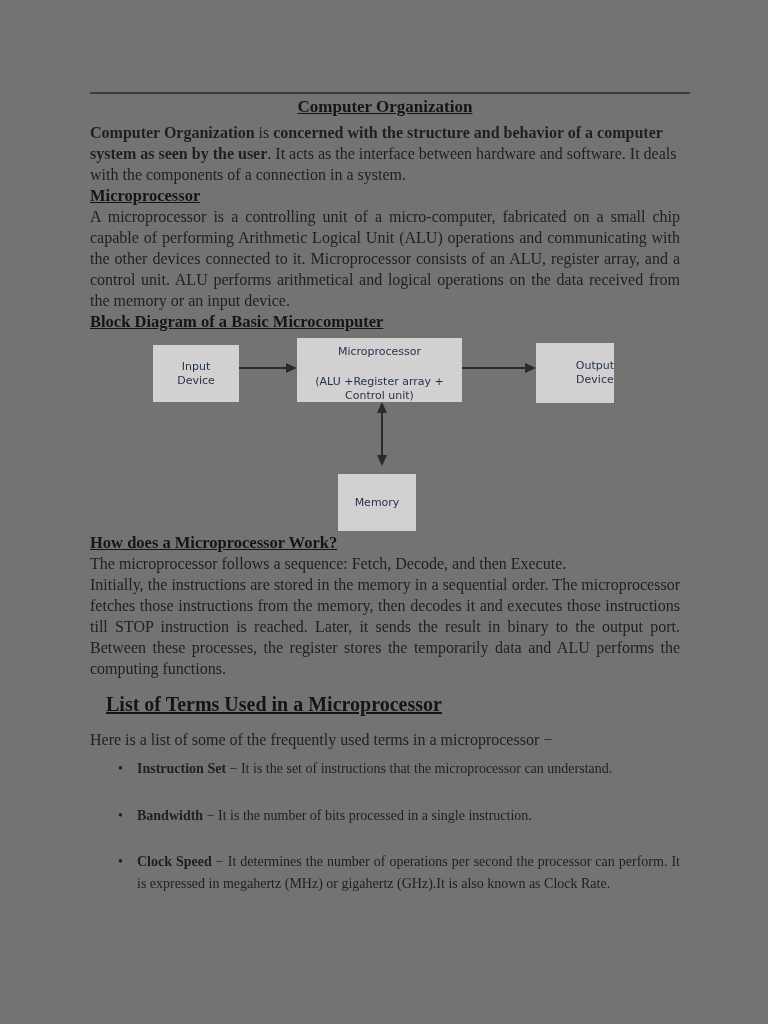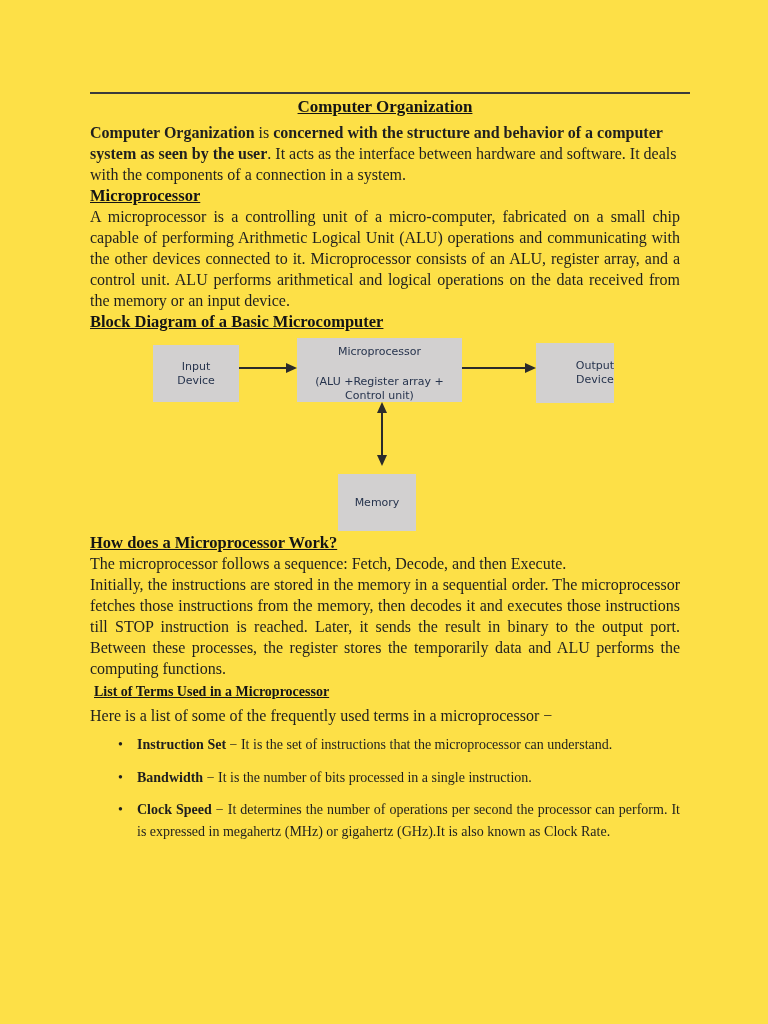--- a/index.html
+++ b/index.html
@@ -4,21 +4,21 @@
 <style>
   html, body {
     margin: 0;
     padding: 0;
     background: #ffffff;
   }
   .page {
     position: relative;
     width: 768px;
     height: 1024px;
-    background: #fde047;
+    background: #737373;
     font-family: "Liberation Serif", serif;
     color: #1f1f1f;
     overflow: hidden;
   }
   .content {
     padding: 92px 88px 0 90px;
     width: 590px;
   }
   .top-rule {
     width: 600px;
@@ -43,22 +43,22 @@
   .b { font-weight: bold; }
   h2.sec-heading {
     margin: 0;
     font-size: 16.5px;
     line-height: 21px;
     font-weight: bold;
     text-decoration: underline;
     color: #151515;
   }
   h3.sub-heading {
-    margin: 4px;
-    font-size: 14px;
+    margin: 16px;
+    font-size: 20px;
     line-height: 18px;
     font-weight: bold;
     text-decoration: underline;
     color: #151515;
   }
   .mt-intro   { margin-top: 4px; }
   .mt-micro-h { margin-top: 0px; }
   .mt-micro-p { margin-top: 7px; }
   .mt-block-h { margin-top: 11px; }
   .mt-how-h   { margin-top: 14px; }
@@ -110,21 +110,21 @@
     padding-left: 47px;
     font-size: 14px;
     line-height: 21.5px;
   }
   ul.terms-list li::before {
     content: "\2022";
     position: absolute;
     left: 28px;
     top: 0;
   }
-  ul.terms-list li + li { margin-top: 11px; }
+  ul.terms-list li + li { margin-top: 25px; }
 </style>
 </head>
 <body>
 
 <div class="page">
   <div class="content">
 
     <div class="top-rule"></div>
 
     <h1 class="doc-title">Computer Organization</h1>

